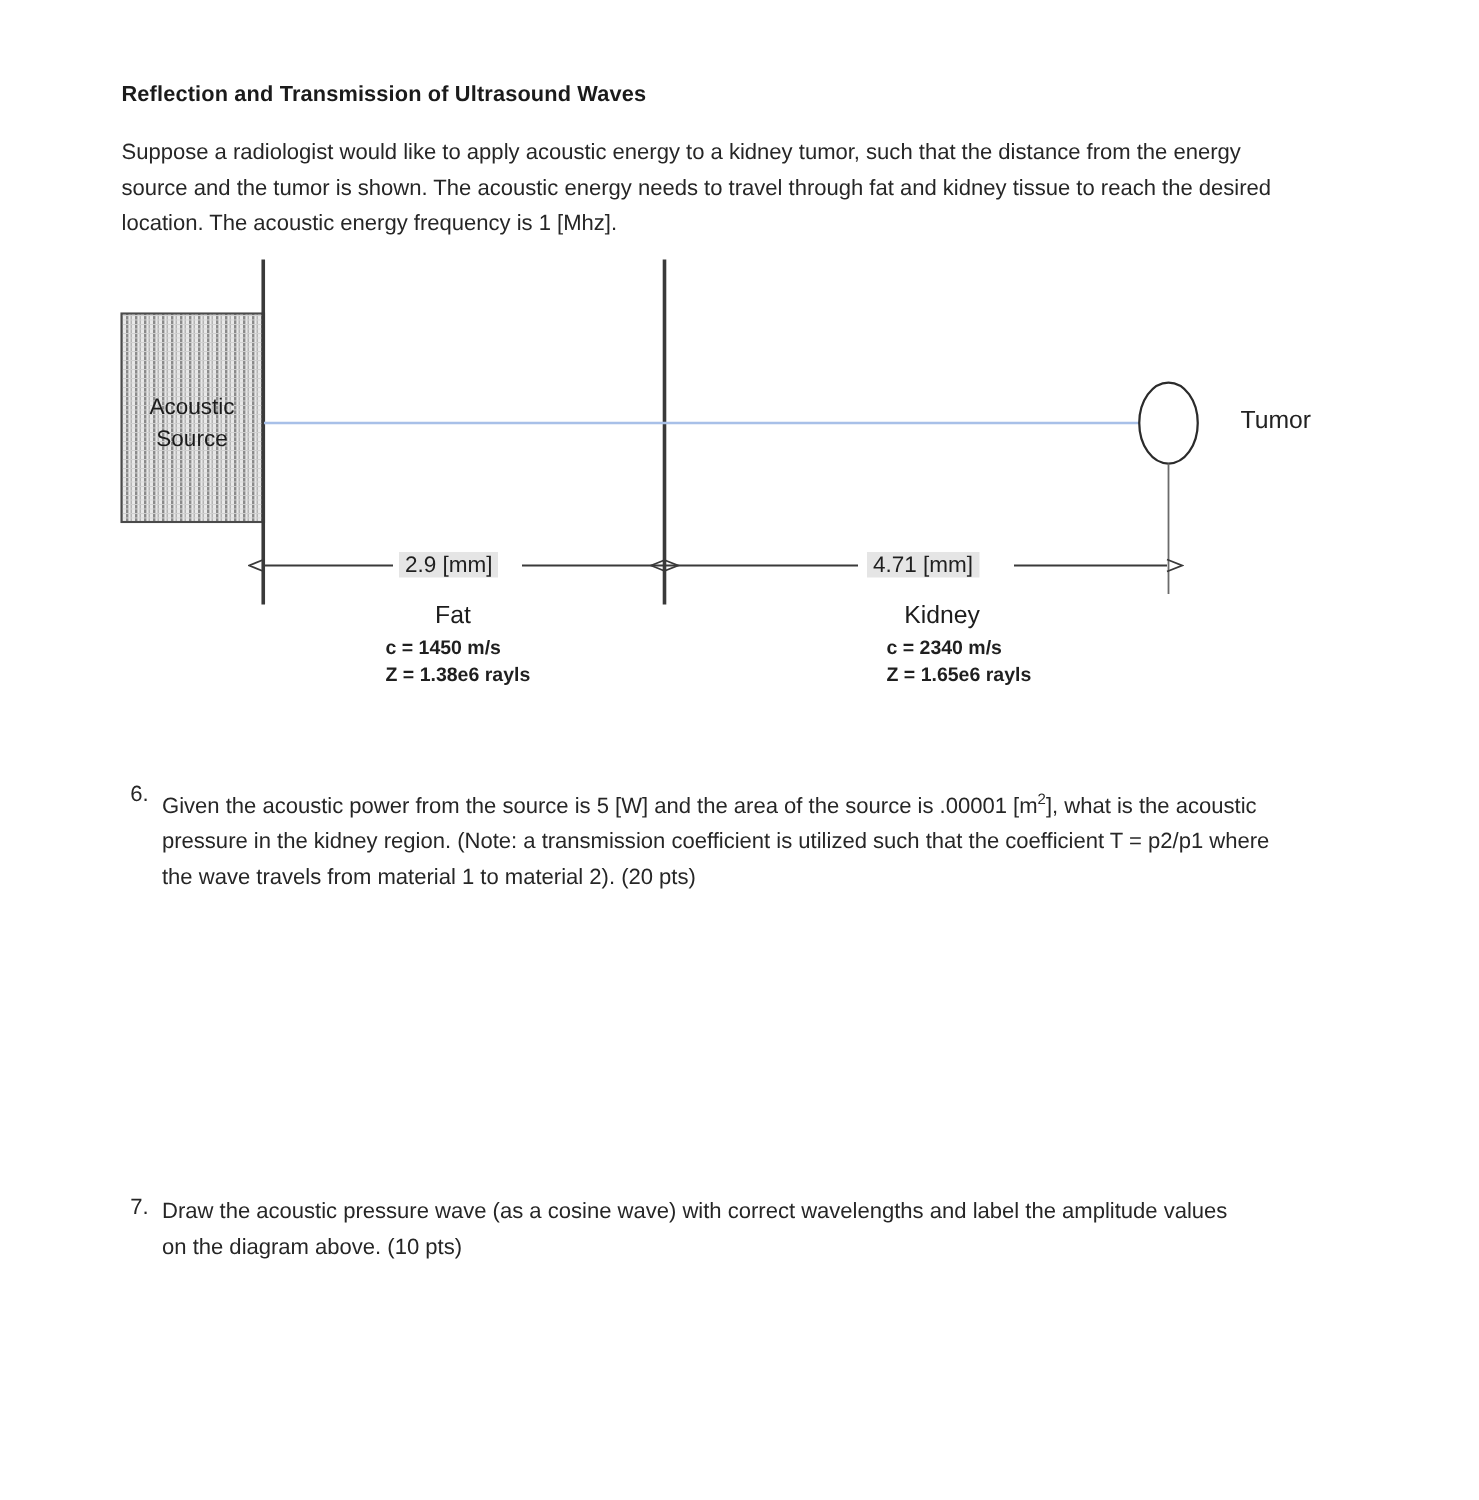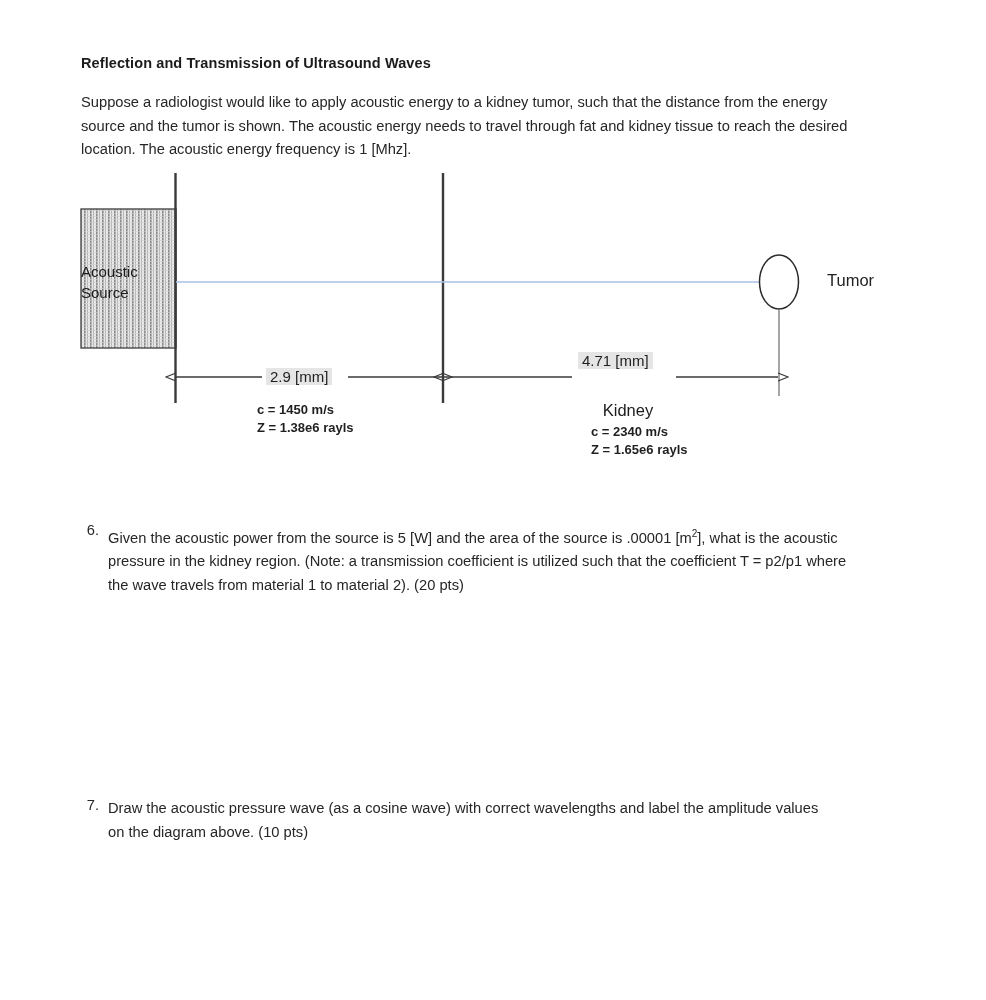--- a/index.html
+++ b/index.html
@@ -52,21 +52,21 @@
     width: 986px;
     height: 310px;
   }
   #diagram svg { display: block; }
 
   .src-label {
     position: absolute;
     left: 81px;
     top: 233px;
     width: 94px;
-    text-align: left;
+    text-align: center;
     font-size: 15px;
     line-height: 21px;
     color: #1c1c1c;
   }
 
   .tumor-label {
     position: absolute;
     left: 827px;
     top: 243px;
     font-size: 16.5px;
@@ -75,21 +75,21 @@
 
   .dim-label {
     position: absolute;
     font-size: 15px;
     color: #1f1f1f;
     white-space: nowrap;
     background: #e5e5e5;
     padding: 0 4px;
   }
   #dim-label-fat   { left: 266px; top: 340px; }
-  #dim-label-kidney{ left: 578px; top: 324px; }
+  #dim-label-kidney{ left: 578px; top: 340px; }
 
   .tissue-block {
     position: absolute;
     text-align: center;
     width: 230px;
   }
   .tissue-name {
     font-size: 16.5px;
     color: #1c1c1c;
     margin-bottom: 3px;
@@ -186,20 +186,21 @@
     <div>Acoustic</div>
     <div>Source</div>
   </div>
 
   <div class="tumor-label">Tumor</div>
 
   <div class="dim-label" id="dim-label-fat">2.9 [mm]</div>
   <div class="dim-label" id="dim-label-kidney">4.71 [mm]</div>
 
   <div class="tissue-block" id="tissue-fat">
+    <div class="tissue-name">Fat</div>
     <div class="tissue-prop">
       <div>c = 1450 m/s</div>
       <div>Z = 1.38e6 rayls</div>
     </div>
   </div>
 
   <div class="tissue-block" id="tissue-kidney">
     <div class="tissue-name">Kidney</div>
     <div class="tissue-prop">
       <div>c = 2340 m/s</div>

